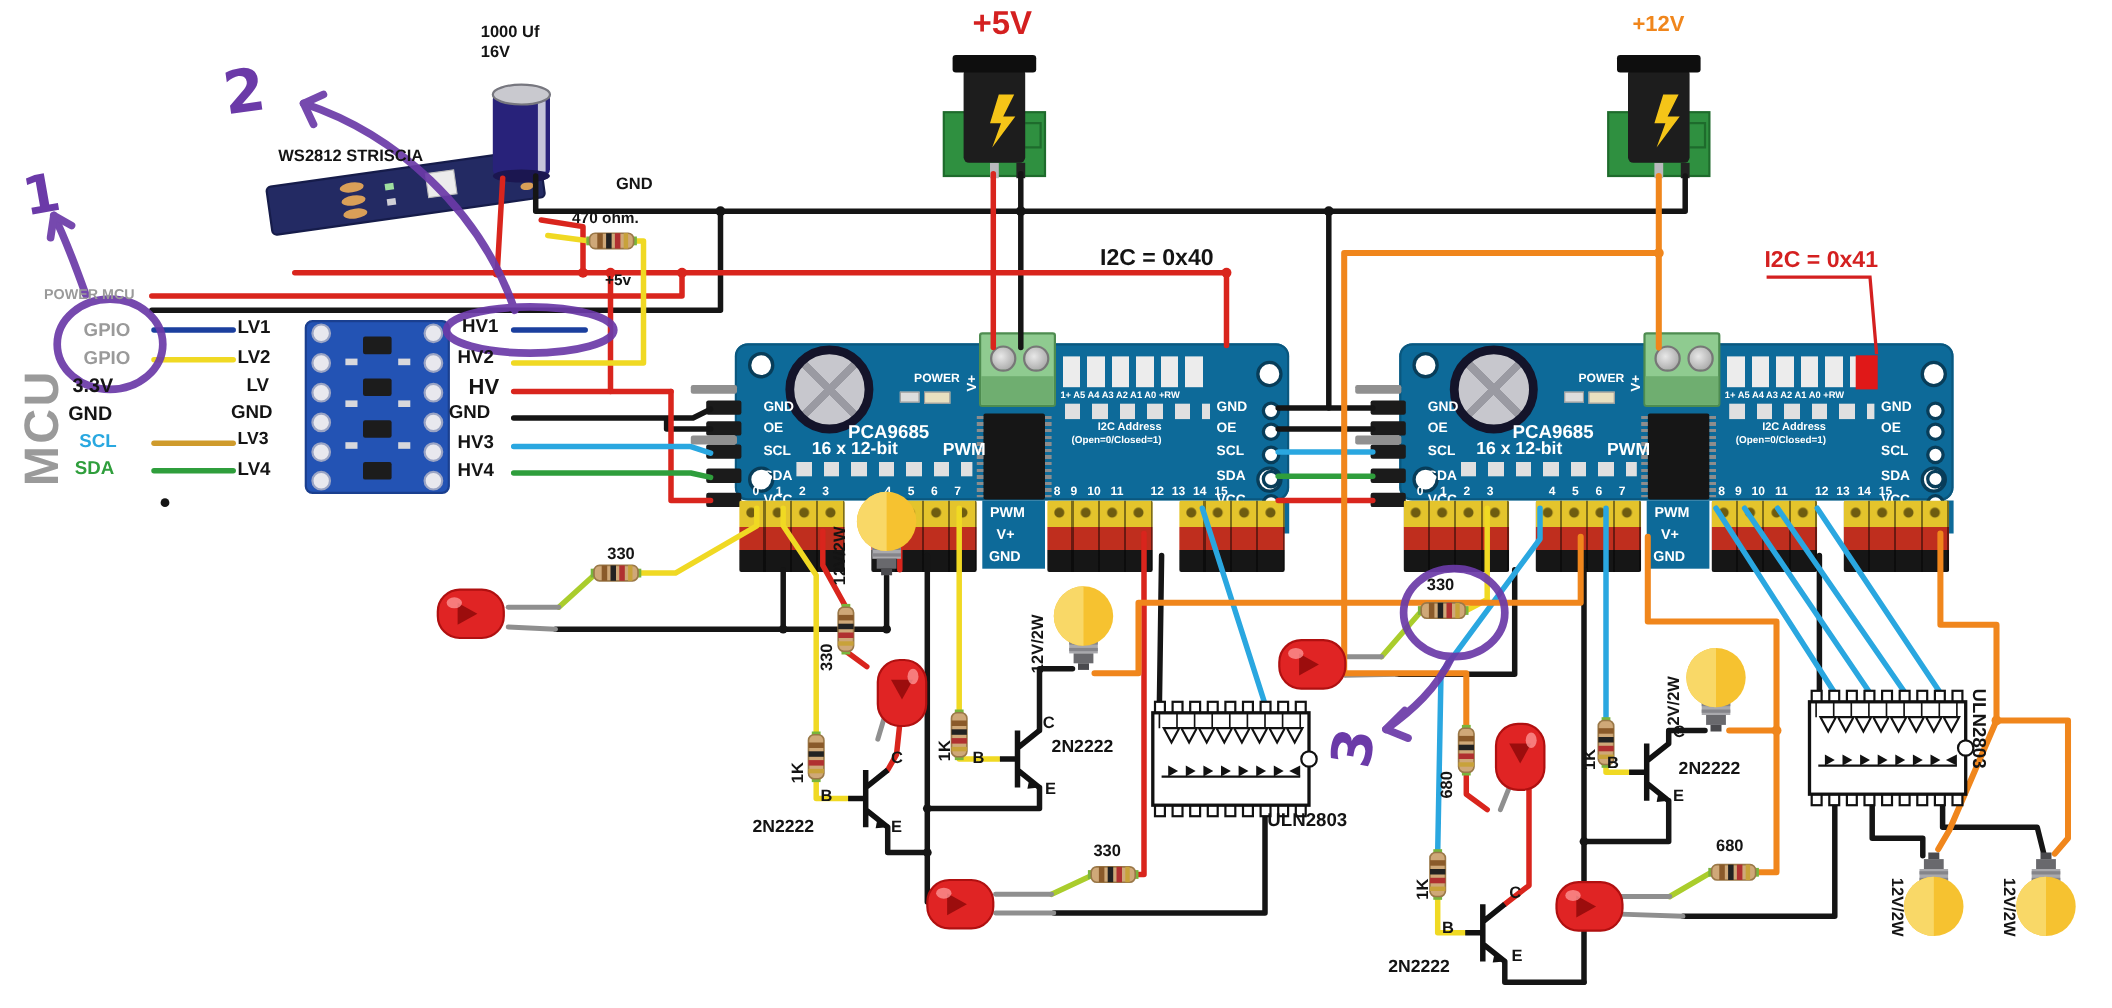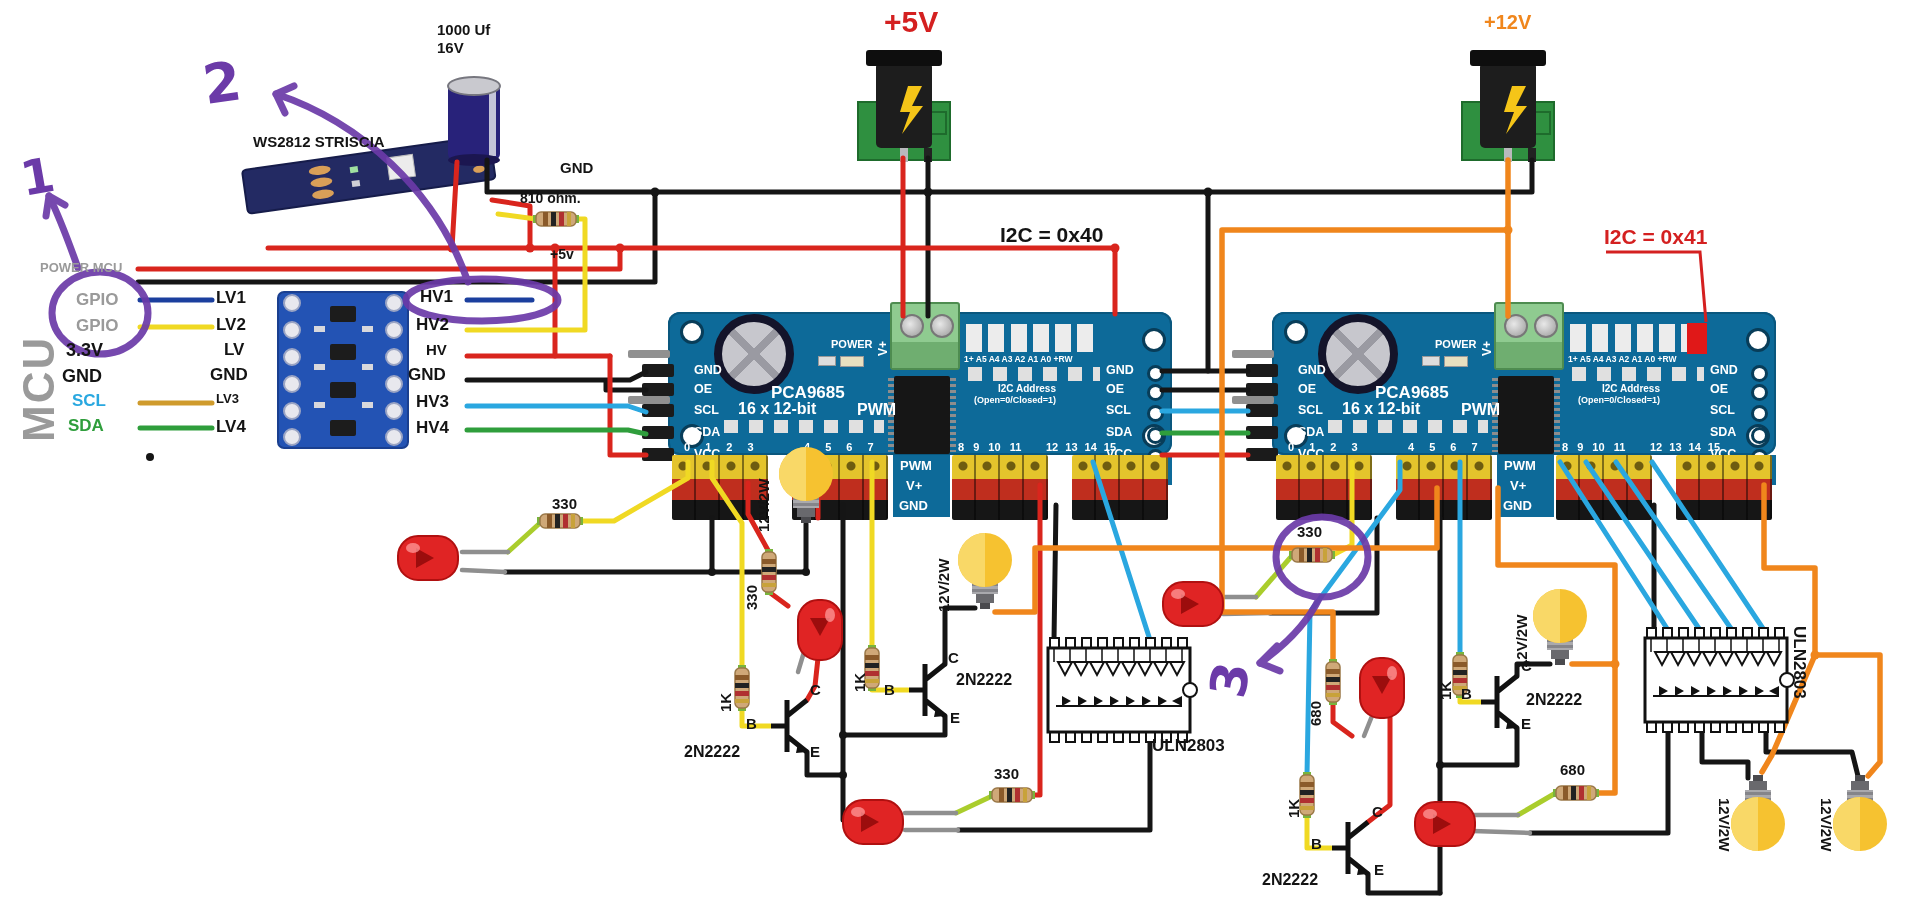--- a/index.html
+++ b/index.html
@@ -508,43 +508,43 @@
       <text x="206" y="104" font-size="54" transform="rotate(-8 206 104)">2</text>
       <text x="1244" y="700" font-size="50" transform="rotate(-80 1244 700)">3</text>
     </g>
   </svg>
 
   <div id="labels" class="abs">
     <div class="lbl" style="left:437px;top:22px">1000 Uf</div>
     <div class="lbl" style="left:437px;top:40px">16V</div>
     <div class="lbl" style="left:253px;top:134px">WS2812 STRISCIA</div>
     <div class="lbl" style="left:560px;top:160px">GND</div>
-    <div class="lbl" style="left:520px;top:191px;font-size:14px">810 ohm.</div>
+    <div class="lbl" style="left:520px;top:191px;font-size:14px">470 ohm.</div>
     <div class="lbl" style="left:550px;top:247px;font-size:14px">+5v</div>
     <div class="lbl redc" style="left:884px;top:6px;font-size:30px">+5V</div>
     <div class="lbl orangec" style="left:1484px;top:12px;font-size:20px">+12V</div>
 
     <div class="lbl gray" style="left:40px;top:261px;font-size:13px">POWER MCU</div>
     <div class="lbl gray vlbl" style="left:16px;top:442px;font-size:44px;letter-spacing:2px">MCU</div>
     <div class="lbl gray" style="left:76px;top:291px;font-size:17px">GPIO</div>
     <div class="lbl gray" style="left:76px;top:317px;font-size:17px">GPIO</div>
     <div class="lbl" style="left:66px;top:341px;font-size:18px">3.3V</div>
     <div class="lbl" style="left:62px;top:367px;font-size:18px">GND</div>
     <div class="lbl cyanc" style="left:72px;top:392px;font-size:17px">SCL</div>
     <div class="lbl greenc" style="left:68px;top:417px;font-size:17px">SDA</div>
 
     <div class="lbl" style="left:216px;top:289px;font-size:17px">LV1</div>
     <div class="lbl" style="left:216px;top:316px;font-size:17px">LV2</div>
     <div class="lbl" style="left:224px;top:341px;font-size:17px">LV</div>
     <div class="lbl" style="left:210px;top:366px;font-size:17px">GND</div>
-    <div class="lbl" style="left:216px;top:392px;font-size:13px">LV3</div>
+    <div class="lbl" style="left:216px;top:392px;font-size:16px">LV3</div>
     <div class="lbl" style="left:216px;top:418px;font-size:17px">LV4</div>
     <div class="lbl" style="left:420px;top:288px;font-size:17px">HV1</div>
     <div class="lbl" style="left:416px;top:316px;font-size:17px">HV2</div>
-    <div class="lbl" style="left:426px;top:342px;font-size:15px">HV</div>
+    <div class="lbl" style="left:426px;top:342px;font-size:20px">HV</div>
     <div class="lbl" style="left:408px;top:366px;font-size:17px">GND</div>
     <div class="lbl" style="left:416px;top:393px;font-size:17px">HV3</div>
     <div class="lbl" style="left:416px;top:419px;font-size:17px">HV4</div>
 
     <div class="lbl" style="left:1000px;top:224px;font-size:21px">I2C = 0x40</div>
     <div class="lbl redc" style="left:1604px;top:226px;font-size:21px">I2C = 0x41</div>
 
     <div class="lbl" style="left:552px;top:496px">330</div>
     <div class="lbl vlbl" style="left:744px;top:610px">330</div>
     <div class="lbl vlbl" style="left:718px;top:712px">1K</div>

